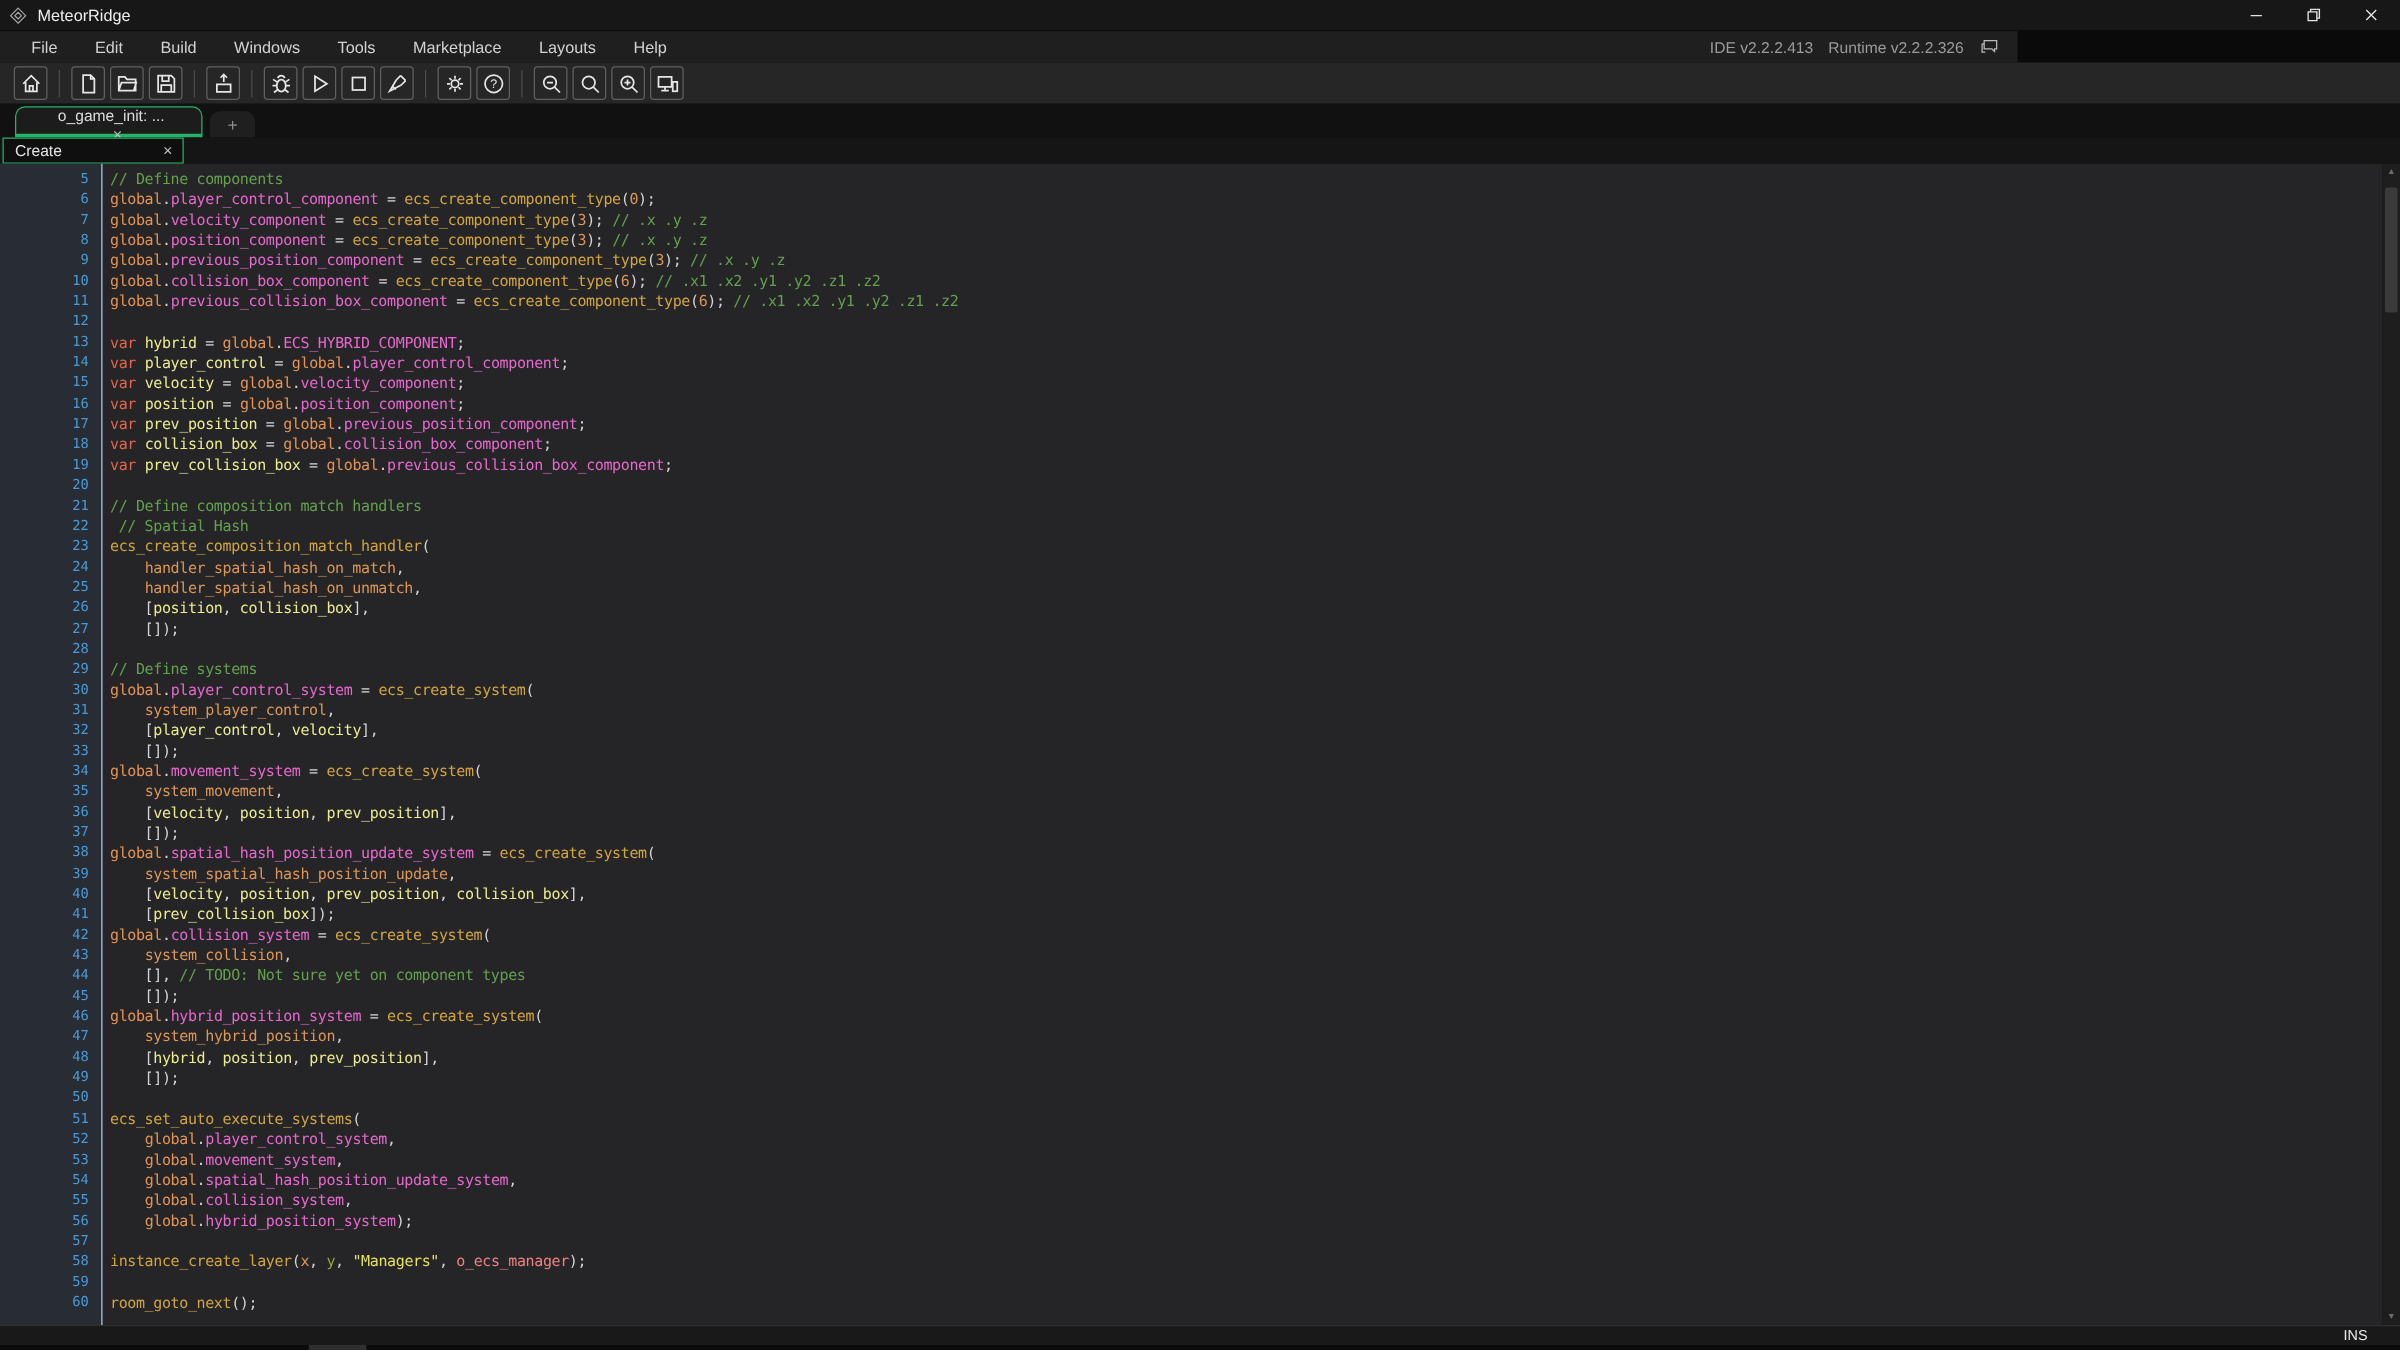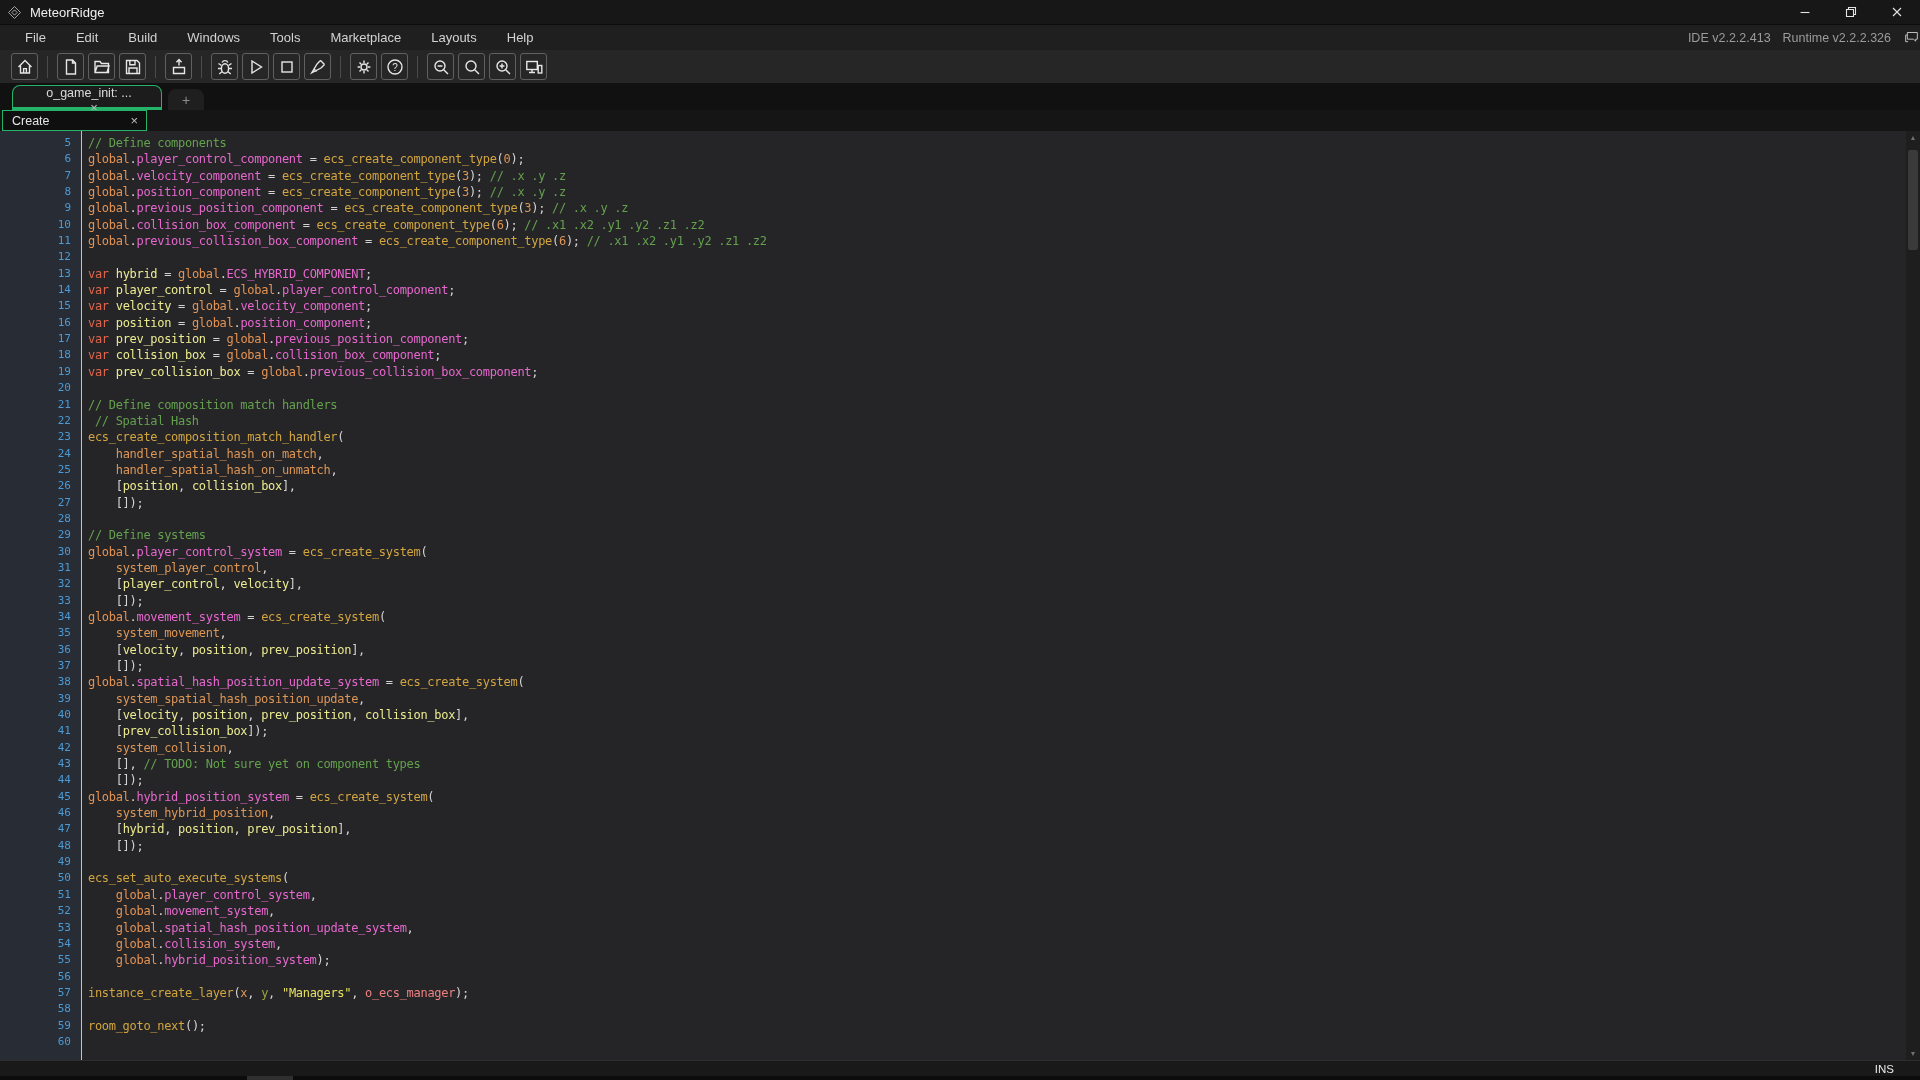--- a/index.html
+++ b/index.html
@@ -8,27 +8,27 @@
 
   
   .titlebar { position:absolute; top:0; left:0; width:1920px; height:24px;
     background:#171717; display:flex; align-items:center; }
   .app-icon { margin-left:7px; display:flex; align-items:center; }
   .title { color:#efefef; font-size:13px; margin-left:8px; }
   .win-controls { margin-left:auto; display:flex; align-items:center; height:100%; }
   .win-btn { width:46px; height:100%; display:flex; align-items:center; justify-content:center; }
 
   
-  .menubar { position:absolute; top:24px; left:0; width:1920px; height:26px;
+  .menubar { position:absolute; top:24px; left:0; width:1614px; height:26px;
     background:#1f1f1f; display:flex; align-items:center; border-top:1px solid #0c0c0c; }
   #menu-items { display:flex; height:100%; align-items:center; padding-left:10px; }
   .menu-item { color:#d2d2d2; font-size:13px; padding:0 15px; height:100%;
     display:flex; align-items:center; }
   .version-area { margin-left:auto; display:flex; align-items:center; gap:12px;
-    padding-right:0; color:#9b9b9b; font-size:12.5px; }
+    padding-right:14px; color:#9b9b9b; font-size:12.5px; }
 
   
   .toolbar { position:absolute; top:50px; left:0; width:1920px; height:33px;
     background:#262626; display:flex; align-items:center; padding-left:11px; }
   .tb-group { display:flex; align-items:center; gap:4px; }
   .tb-sep { width:1px; height:22px; background:#4a4a4a; margin:0 9px; }
   .tb-btn { width:27px; height:27px; border:1px solid #606060; border-radius:3px;
     display:flex; align-items:center; justify-content:center; background:transparent; }
 
   
@@ -380,20 +380,21 @@
       <div class="line"><span class="tk-p">    [</span><span class="tk-l">player_control</span><span class="tk-p">, </span><span class="tk-l">velocity</span><span class="tk-p">],</span></div>
       <div class="line"><span class="tk-p">    []);</span></div>
       <div class="line"><span class="tk-g">global</span><span class="tk-p">.</span><span class="tk-f">movement_system</span><span class="tk-p"> = </span><span class="tk-fn">ecs_create_system</span><span class="tk-p">(</span></div>
       <div class="line"><span class="tk-p">    </span><span class="tk-s">system_movement</span><span class="tk-p">,</span></div>
       <div class="line"><span class="tk-p">    [</span><span class="tk-l">velocity</span><span class="tk-p">, </span><span class="tk-l">position</span><span class="tk-p">, </span><span class="tk-l">prev_position</span><span class="tk-p">],</span></div>
       <div class="line"><span class="tk-p">    []);</span></div>
       <div class="line"><span class="tk-g">global</span><span class="tk-p">.</span><span class="tk-f">spatial_hash_position_update_system</span><span class="tk-p"> = </span><span class="tk-fn">ecs_create_system</span><span class="tk-p">(</span></div>
       <div class="line"><span class="tk-p">    </span><span class="tk-s">system_spatial_hash_position_update</span><span class="tk-p">,</span></div>
       <div class="line"><span class="tk-p">    [</span><span class="tk-l">velocity</span><span class="tk-p">, </span><span class="tk-l">position</span><span class="tk-p">, </span><span class="tk-l">prev_position</span><span class="tk-p">, </span><span class="tk-l">collision_box</span><span class="tk-p">],</span></div>
       <div class="line"><span class="tk-p">    [</span><span class="tk-l">prev_collision_box</span><span class="tk-p">]);</span></div>
+      <div class="line"><span class="tk-g">global</span><span class="tk-p">.</span><span class="tk-f">collision_system</span><span class="tk-p"> = </span><span class="tk-fn">ecs_create_system</span><span class="tk-p">(</span></div>
       <div class="line"><span class="tk-p">    </span><span class="tk-s">system_collision</span><span class="tk-p">,</span></div>
       <div class="line"><span class="tk-p">    [], </span><span class="tk-c">// TODO: Not sure yet on component types</span></div>
       <div class="line"><span class="tk-p">    []);</span></div>
       <div class="line"><span class="tk-g">global</span><span class="tk-p">.</span><span class="tk-f">hybrid_position_system</span><span class="tk-p"> = </span><span class="tk-fn">ecs_create_system</span><span class="tk-p">(</span></div>
       <div class="line"><span class="tk-p">    </span><span class="tk-s">system_hybrid_position</span><span class="tk-p">,</span></div>
       <div class="line"><span class="tk-p">    [</span><span class="tk-l">hybrid</span><span class="tk-p">, </span><span class="tk-l">position</span><span class="tk-p">, </span><span class="tk-l">prev_position</span><span class="tk-p">],</span></div>
       <div class="line"><span class="tk-p">    []);</span></div>
       <div class="line"></div>
       <div class="line"><span class="tk-fn">ecs_set_auto_execute_systems</span><span class="tk-p">(</span></div>
       <div class="line"><span class="tk-p">    </span><span class="tk-g">global</span><span class="tk-p">.</span><span class="tk-f">player_control_system</span><span class="tk-p">,</span></div>

